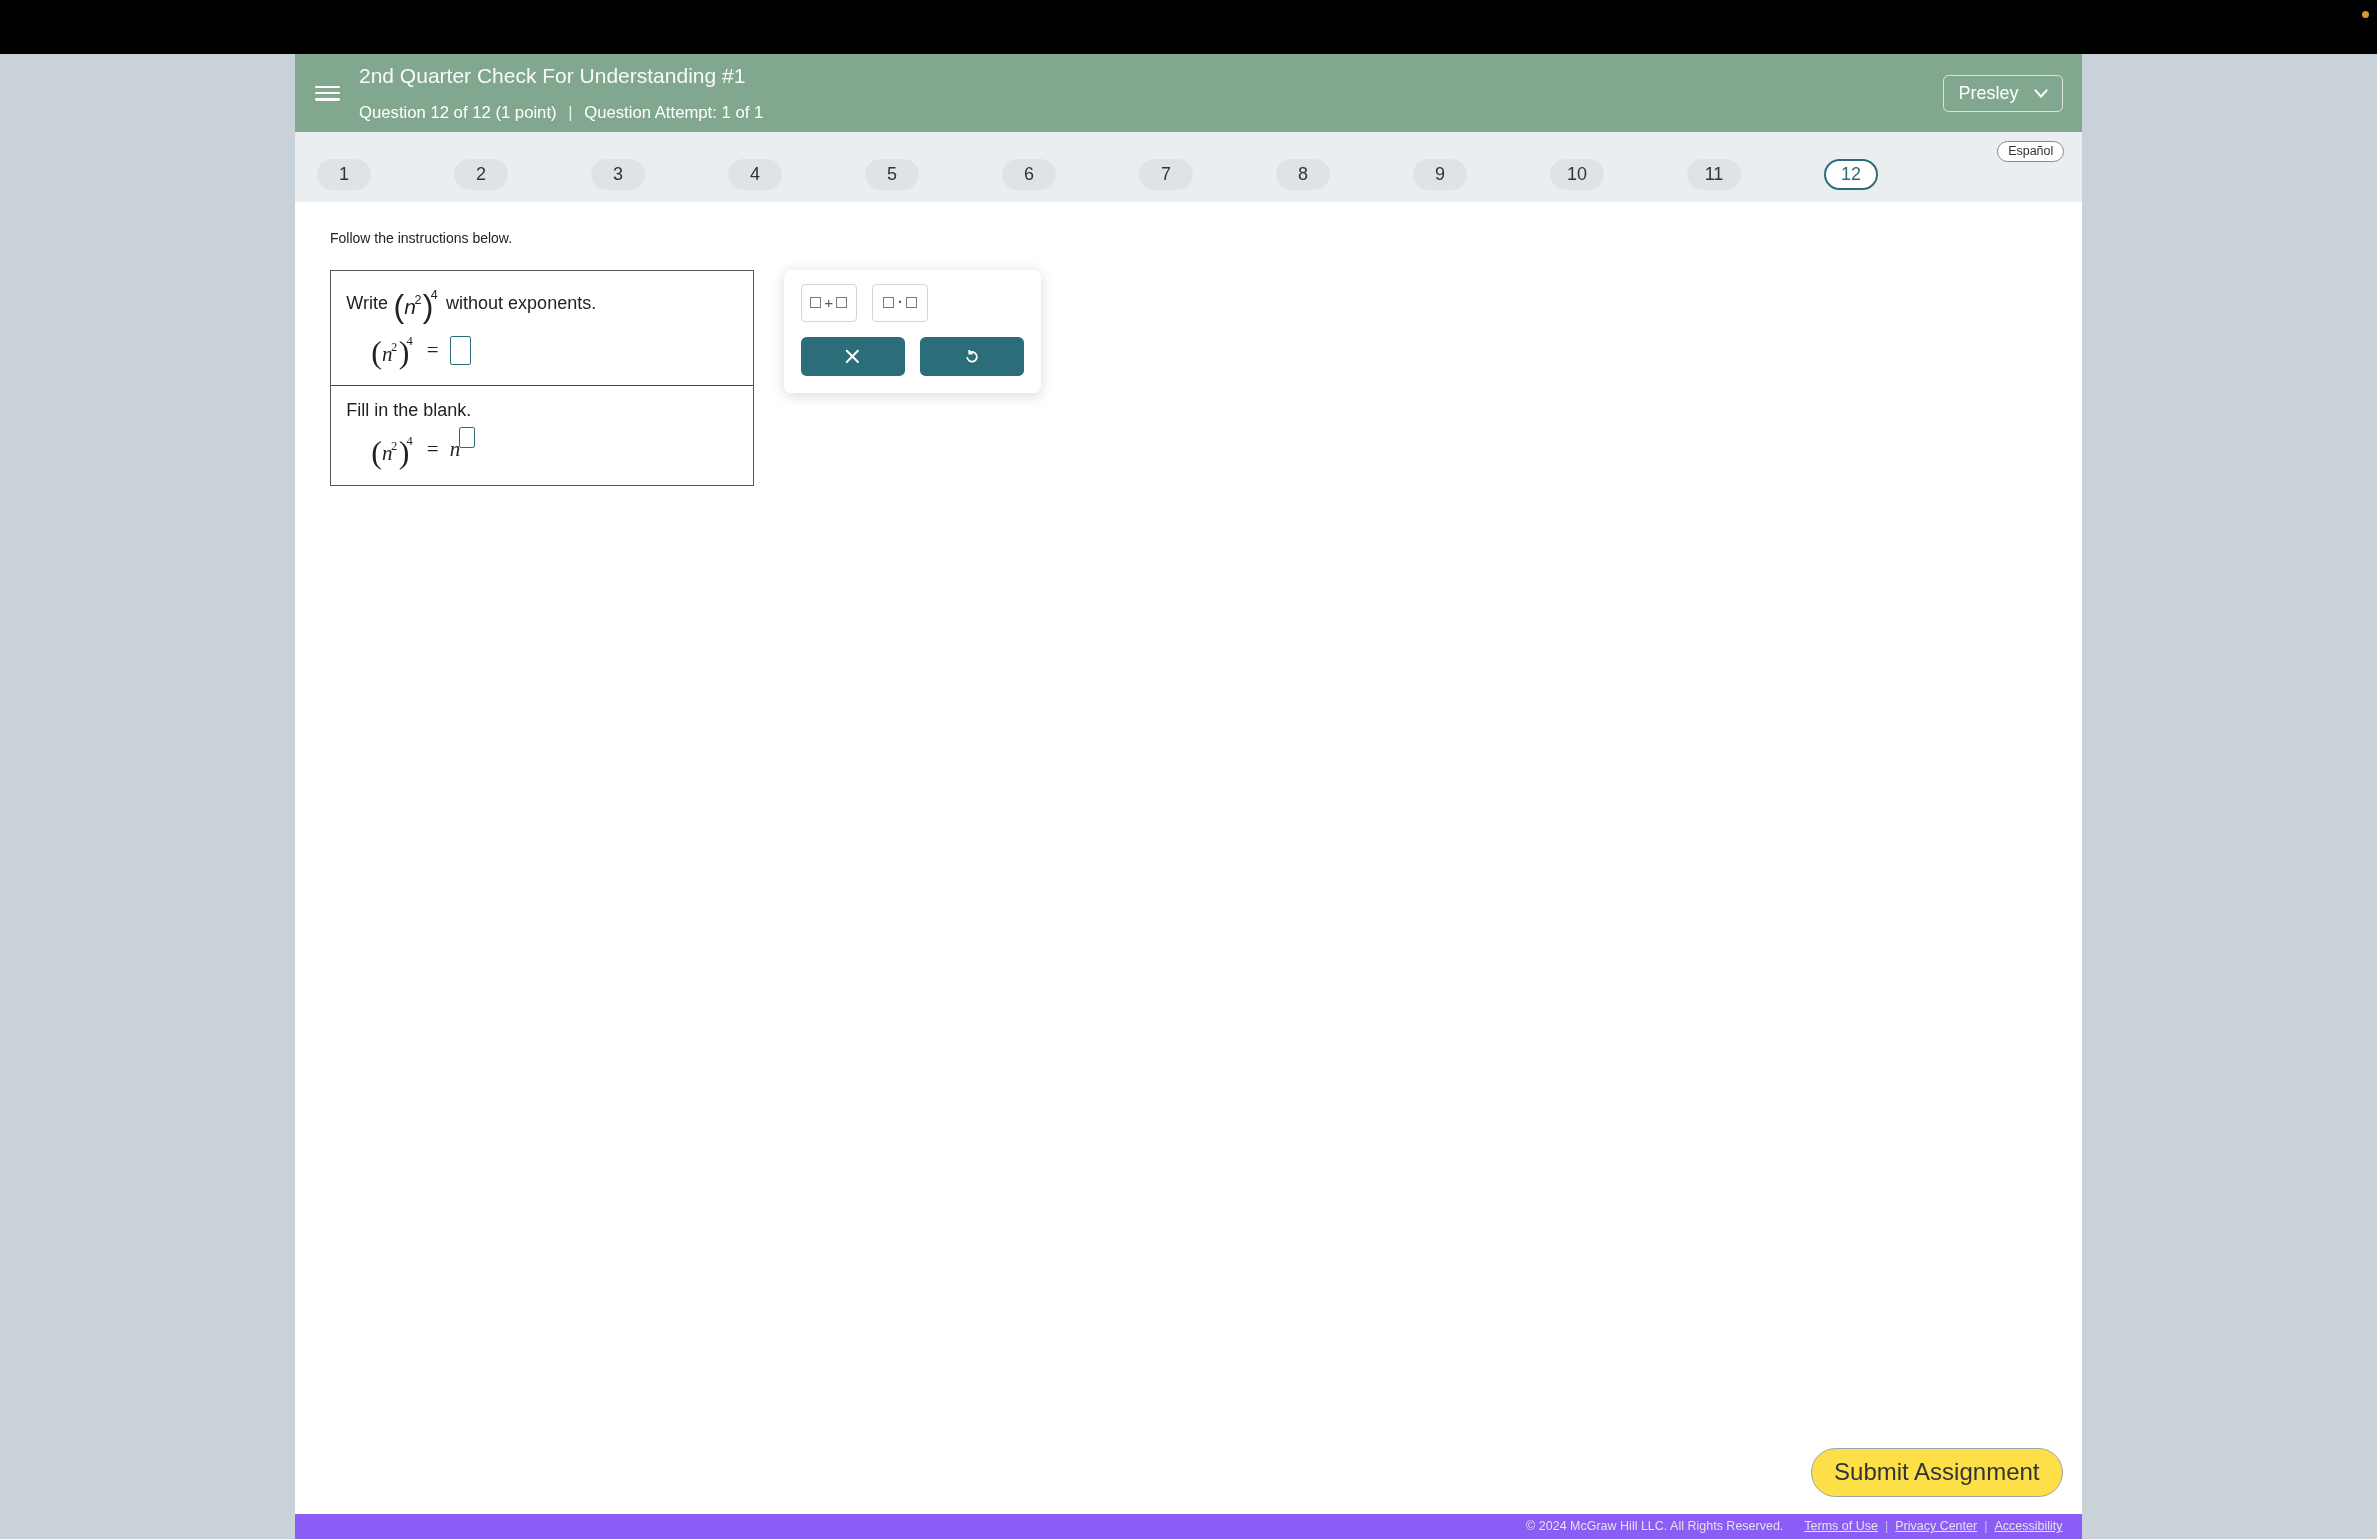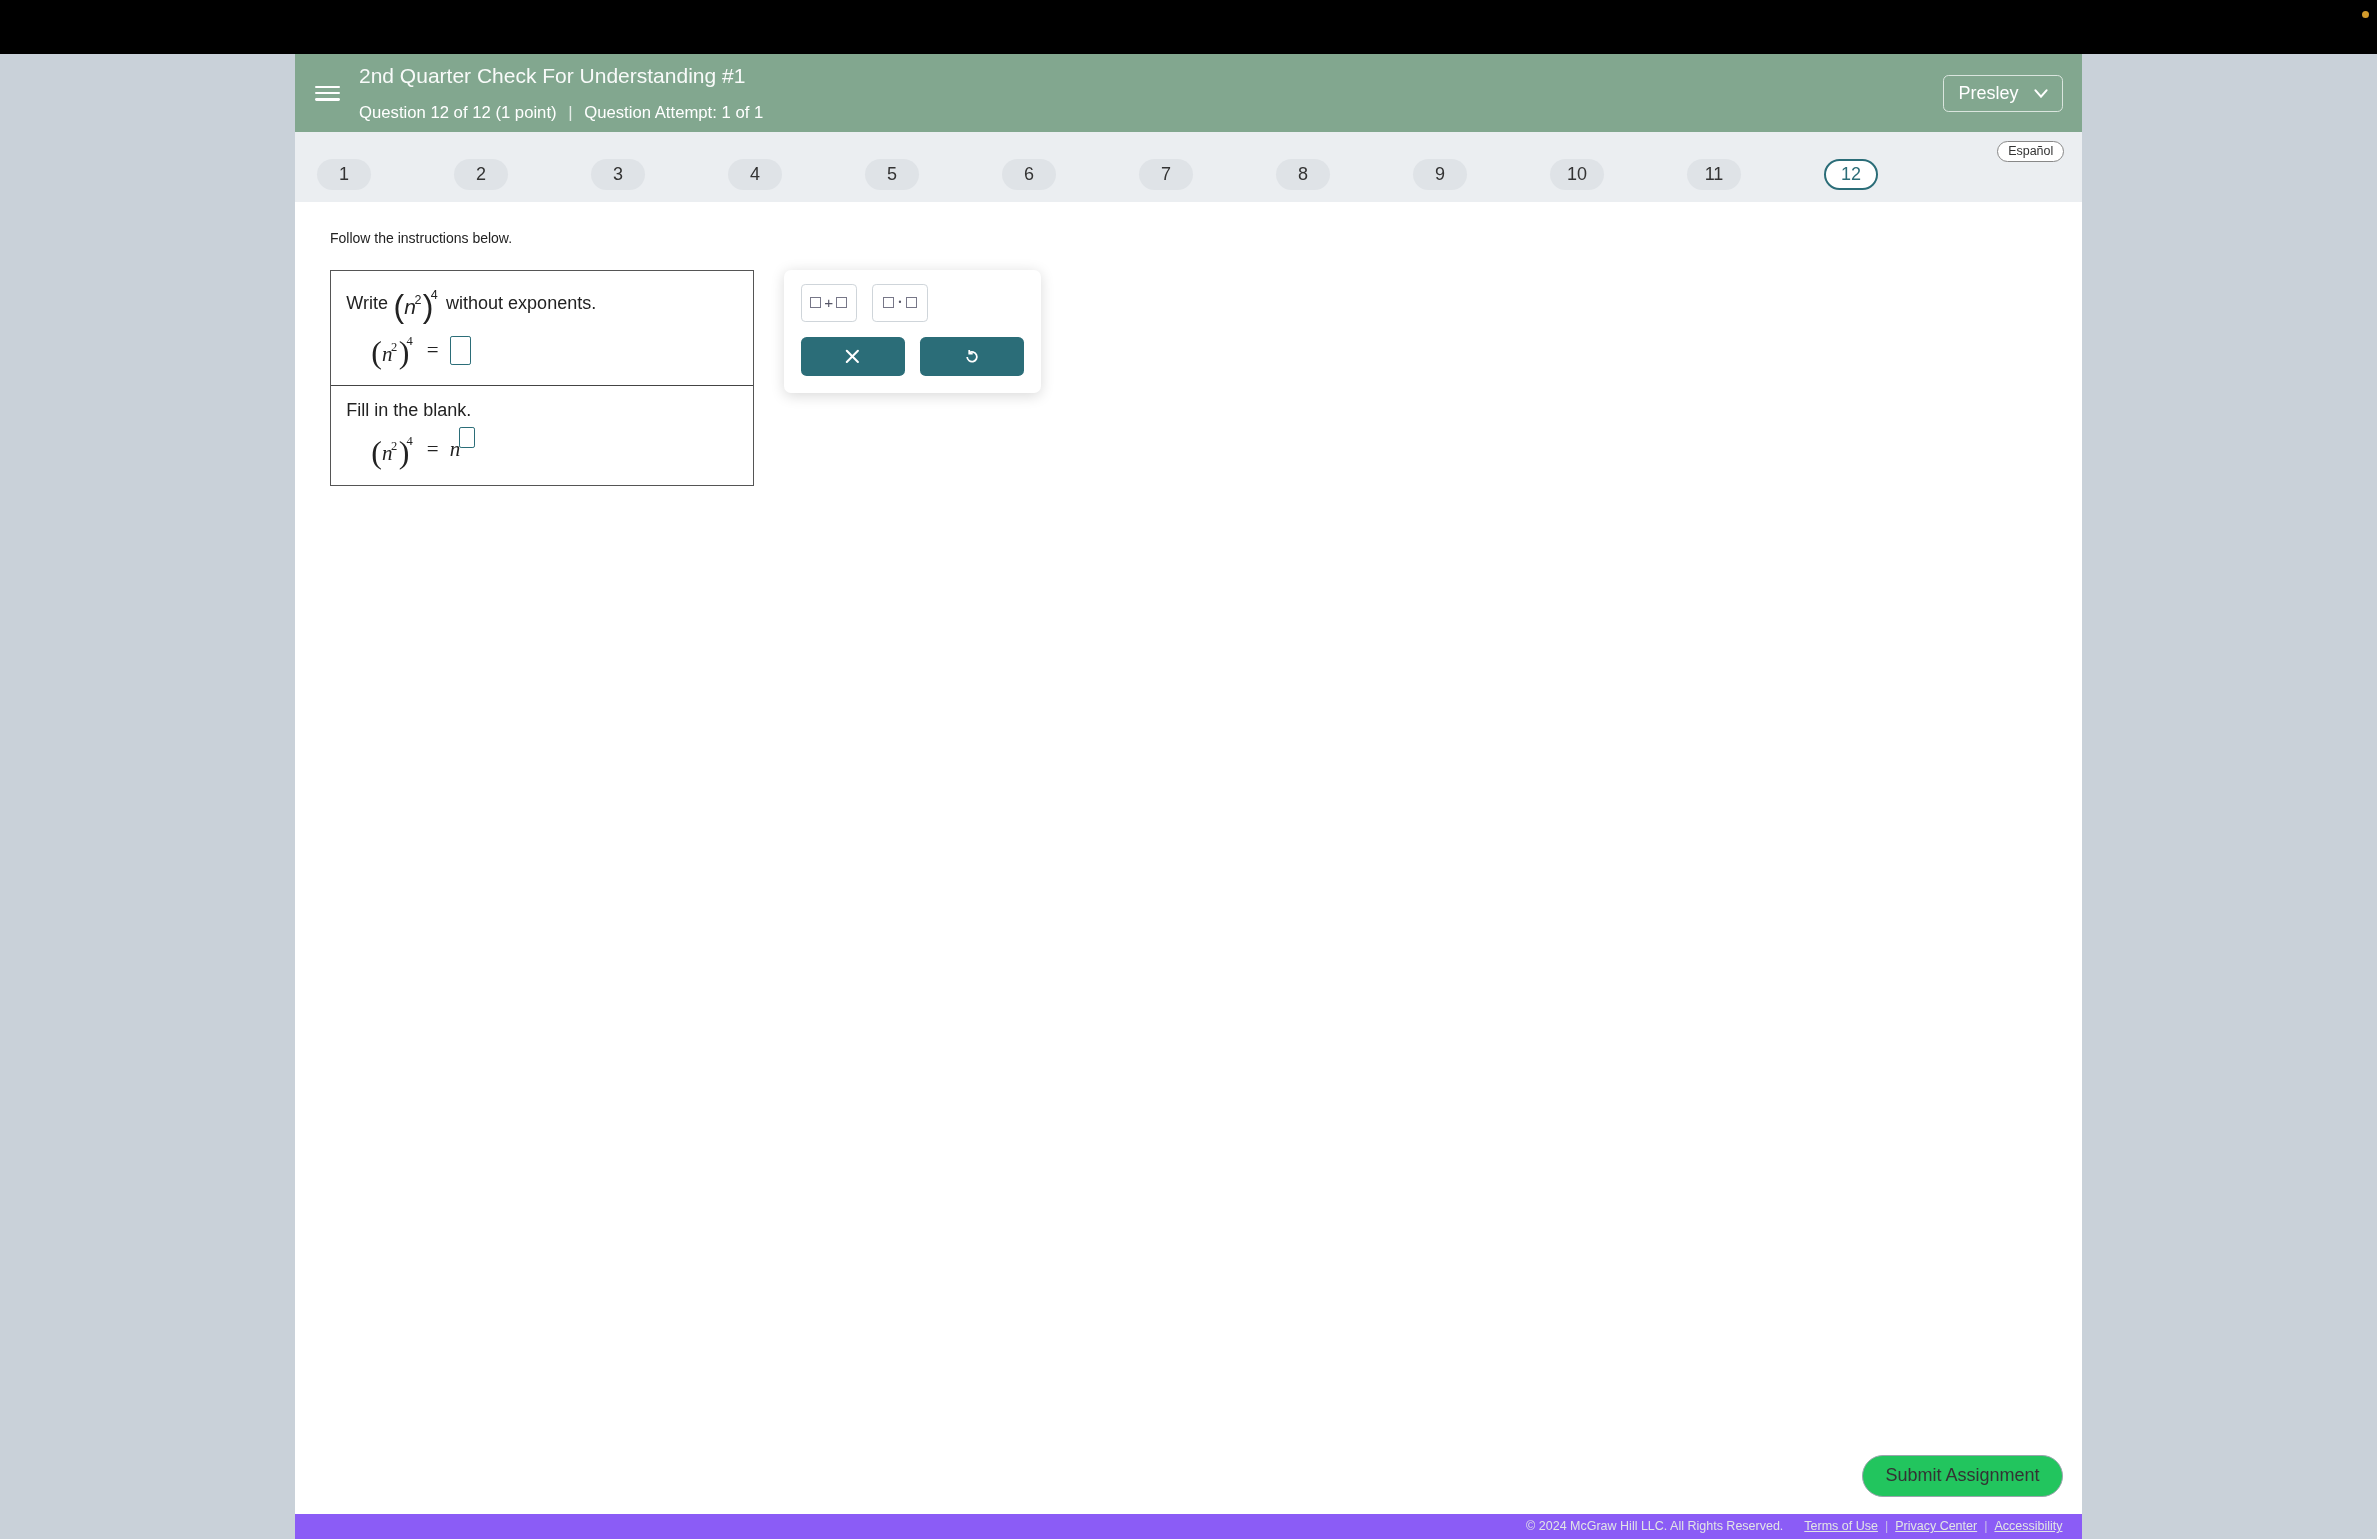--- a/index.html
+++ b/index.html
@@ -210,24 +210,24 @@
   .footer-submit {
     display: flex;
     justify-content: flex-end;
     padding: 12.5px 19.5px 16.7px 0;
     background: #fff;
   }
   .submit-btn {
     border: 1.4px solid #9ba4ad;
     border-radius: 694px;
     padding: 9.7px 22px;
-    font-size: 18px;
+    font-size: 24px;
     color: #333;
     cursor: pointer;
-    background: #22c55e;
+    background: #fde047;
   }
   .footer-bar {
     background: #8b5cf6;
     color: #e2e4e6;
     font-size: 12.5px;
     padding: 5.6px 19.5px;
     display: flex;
     justify-content: flex-end;
     gap: 7px;
     align-items: center;

